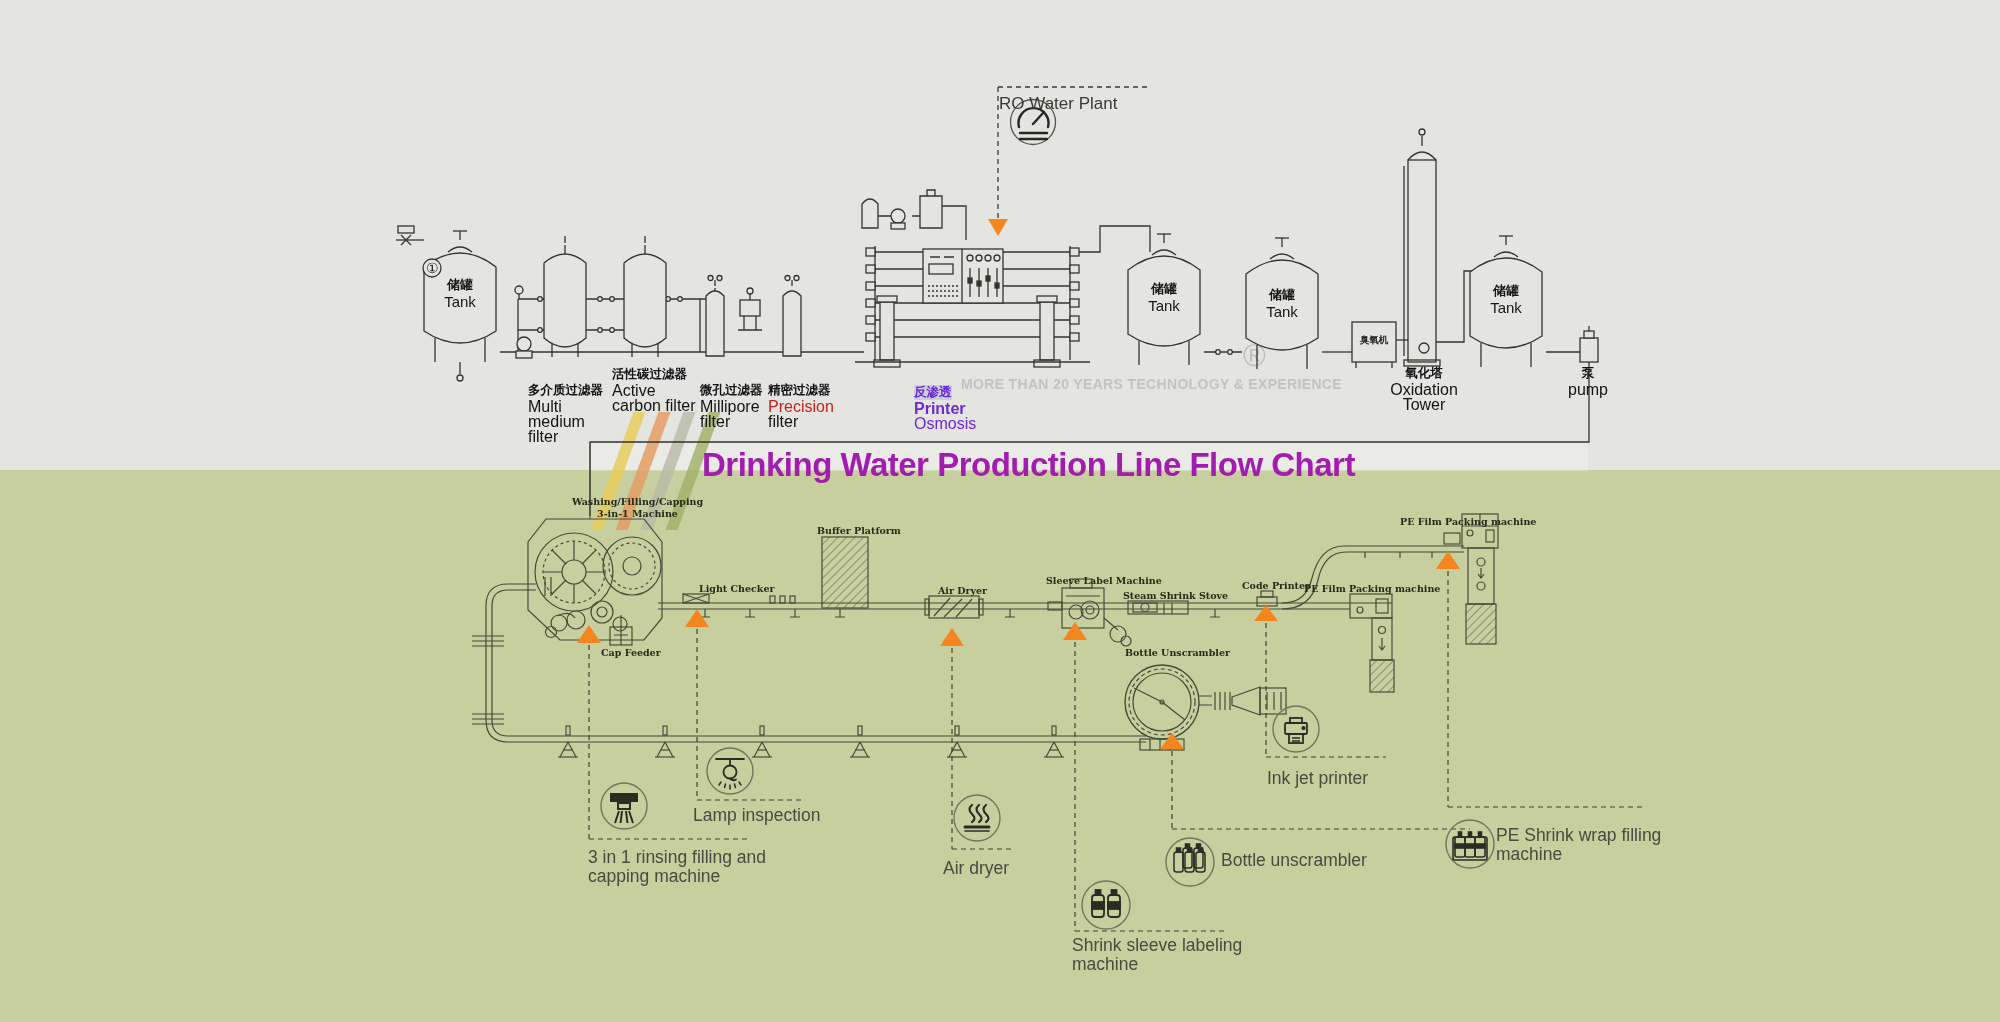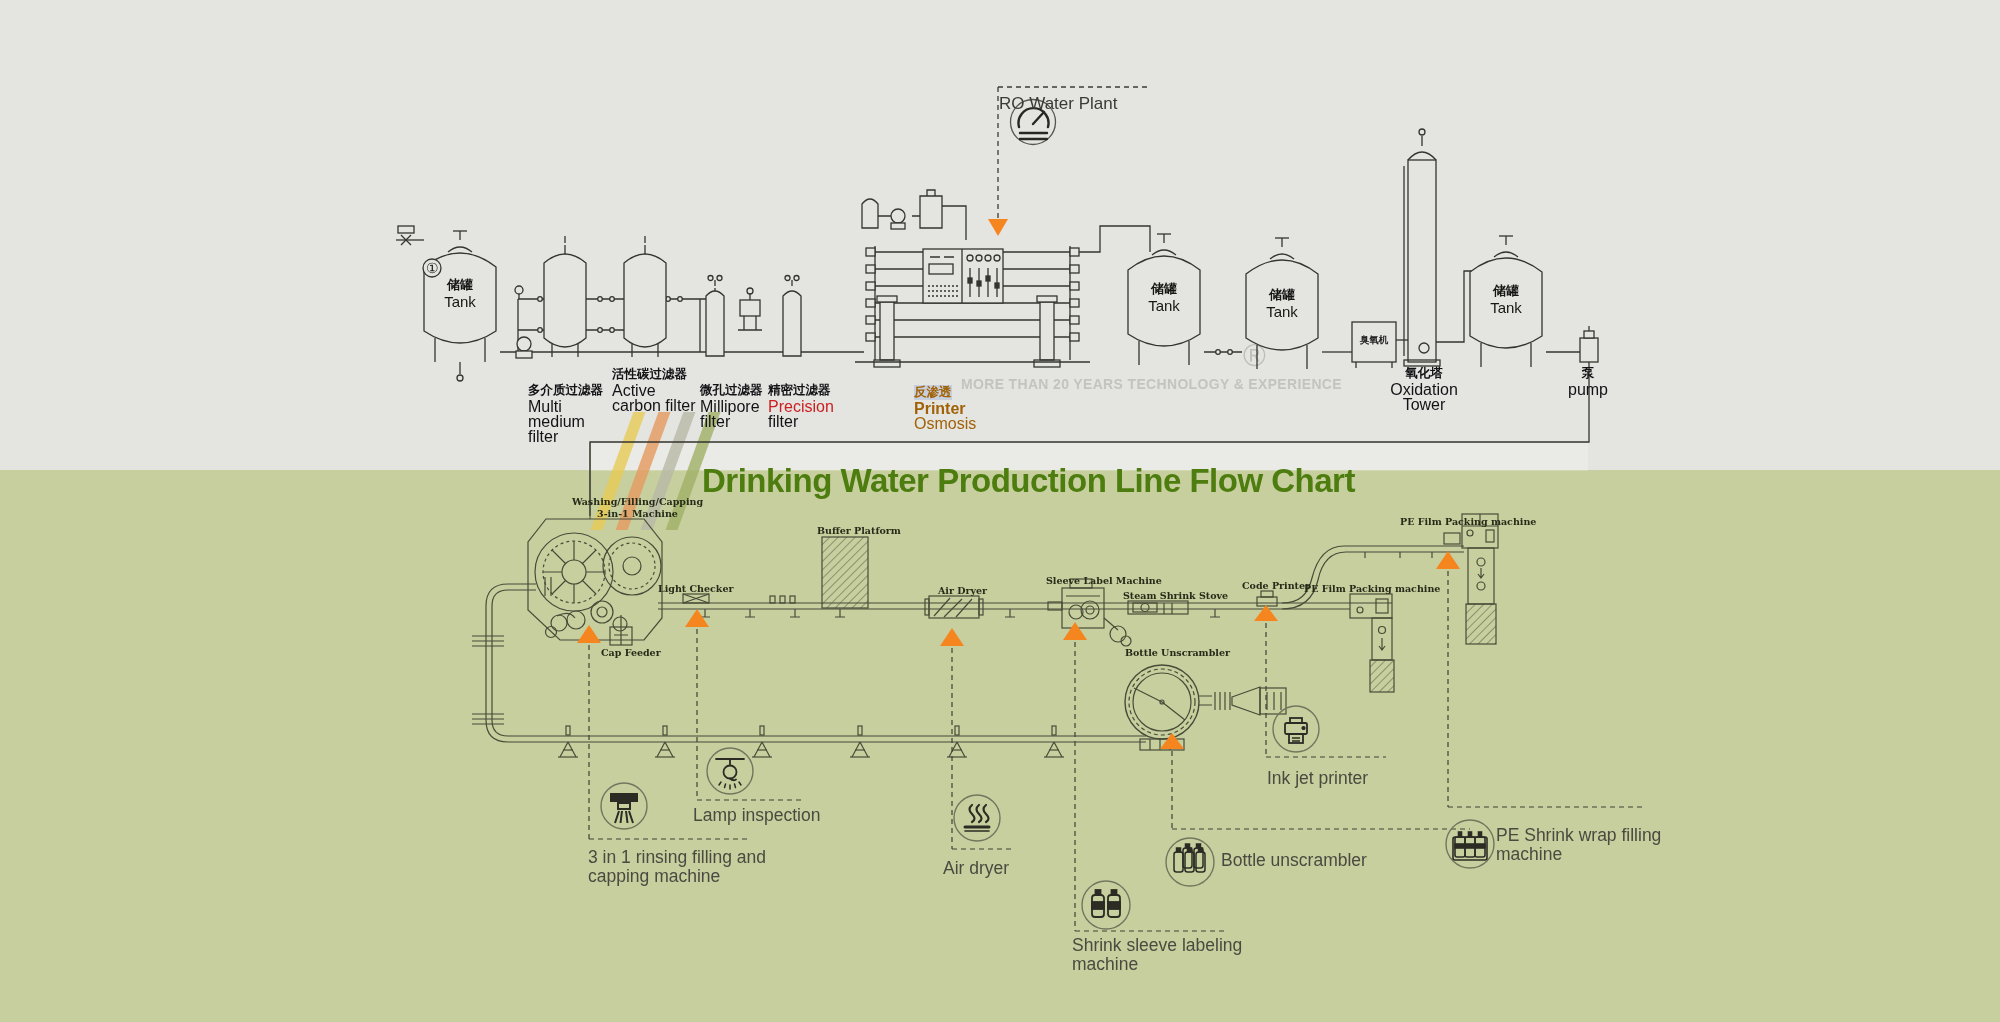--- a/index.html
+++ b/index.html
@@ -11,31 +11,31 @@
   
   #wm-logo{left:668px;top:346px;width:760px;z-index:2;font-size:158px;font-weight:bold;
            font-style:italic;letter-spacing:-7px;color:rgba(104,146,192,0.5);line-height:1;}
   .wm-slash{position:absolute;width:12px;height:118px;transform:skewX(-20deg);z-index:2;opacity:.8;}
   #wm-slogan{left:961px;top:375px;z-index:3;font-size:15px;font-weight:bold;color:#c3c3bf;
              white-space:nowrap;letter-spacing:.4px;transform:scaleX(0.93);transform-origin:left;}
   #wm-reg{left:1243px;top:338px;z-index:3;font-size:31px;color:#bfbfbb;}
   svg.art{left:0;top:0;z-index:4;}
   
   .lbl{z-index:5;}
-  #page-title{left:702px;top:462px;width:614px;text-align:left;z-index:6;
-              font-size:33px;font-weight:bold;color:#4d7c0f;letter-spacing:-0.5px;white-space:nowrap;}
+  #page-title{left:702px;top:446px;width:614px;text-align:left;z-index:6;
+              font-size:33px;font-weight:bold;color:#a21caf;letter-spacing:-0.5px;white-space:nowrap;}
   #ro-plant-lbl{left:999px;top:58px;font-size:17px;color:#3b3b35;margin-top:36px;}
   .tklbl{width:80px;text-align:center;color:#161614;line-height:17px;}
   .tklbl .cn{font-size:13px;font-weight:bold;display:block;}
   .tklbl .en{font-size:15px;display:block;}
   .flbl{color:#131316;line-height:15px;}
   .flbl .cn{font-size:12.5px;font-weight:bold;display:block;margin-bottom:1px;}
   .flbl .en{font-size:16px;display:block;}
   .red{color:#cc2020;}
-  .blue{color:#a16207;}
+  .blue{color:#6d28d9;}
   .blue-hl{background:rgba(70,110,200,0.18);}
   #ozone-lbl{width:44px;text-align:center;font-size:9.5px;font-weight:bold;color:#222;}
   .mlbl{font-family:"DejaVu Serif",serif;font-size:9.5px;font-weight:bold;color:#262a18;
         line-height:11.5px;white-space:nowrap;}
   .clbl{font-size:17.5px;color:#4a4a40;line-height:19px;white-space:nowrap;}
   .ctr{text-align:center;}
 </style>
 </head>
 <body>
 
@@ -511,21 +511,21 @@
     <span class="cn">泵</span>
     <span class="en">pump</span>
   </div>
 
   <div id="page-title" class="abs">Drinking Water Production Line Flow Chart</div>
 
   <div class="abs lbl mlbl ctr" style="left:560px;top:496px;width:155px;">
     <div>Washing/Filling/Capping</div>
     <div>3-in-1 Machine</div>
   </div>
-  <div class="abs lbl mlbl" style="left:658px;top:583px;">Light Checker</div>
+  <div class="abs lbl mlbl" style="left:699px;top:583px;">Light Checker</div>
   <div class="abs lbl mlbl" style="left:601px;top:647px;">Cap Feeder</div>
   <div class="abs lbl mlbl" style="left:817px;top:525px;">Buffer Platform</div>
   <div class="abs lbl mlbl" style="left:938px;top:585px;">Air Dryer</div>
   <div class="abs lbl mlbl" style="left:1046px;top:575px;">Sleeve Label Machine</div>
   <div class="abs lbl mlbl" style="left:1123px;top:590px;">Steam Shrink Stove</div>
   <div class="abs lbl mlbl" style="left:1242px;top:580px;">Code Printer</div>
   <div class="abs lbl mlbl" style="left:1400px;top:516px;">PE Film Packing machine</div>
   <div class="abs lbl mlbl" style="left:1304px;top:583px;">PE Film Packing machine</div>
   <div class="abs lbl mlbl" style="left:1125px;top:647px;">Bottle Unscrambler</div>
 

